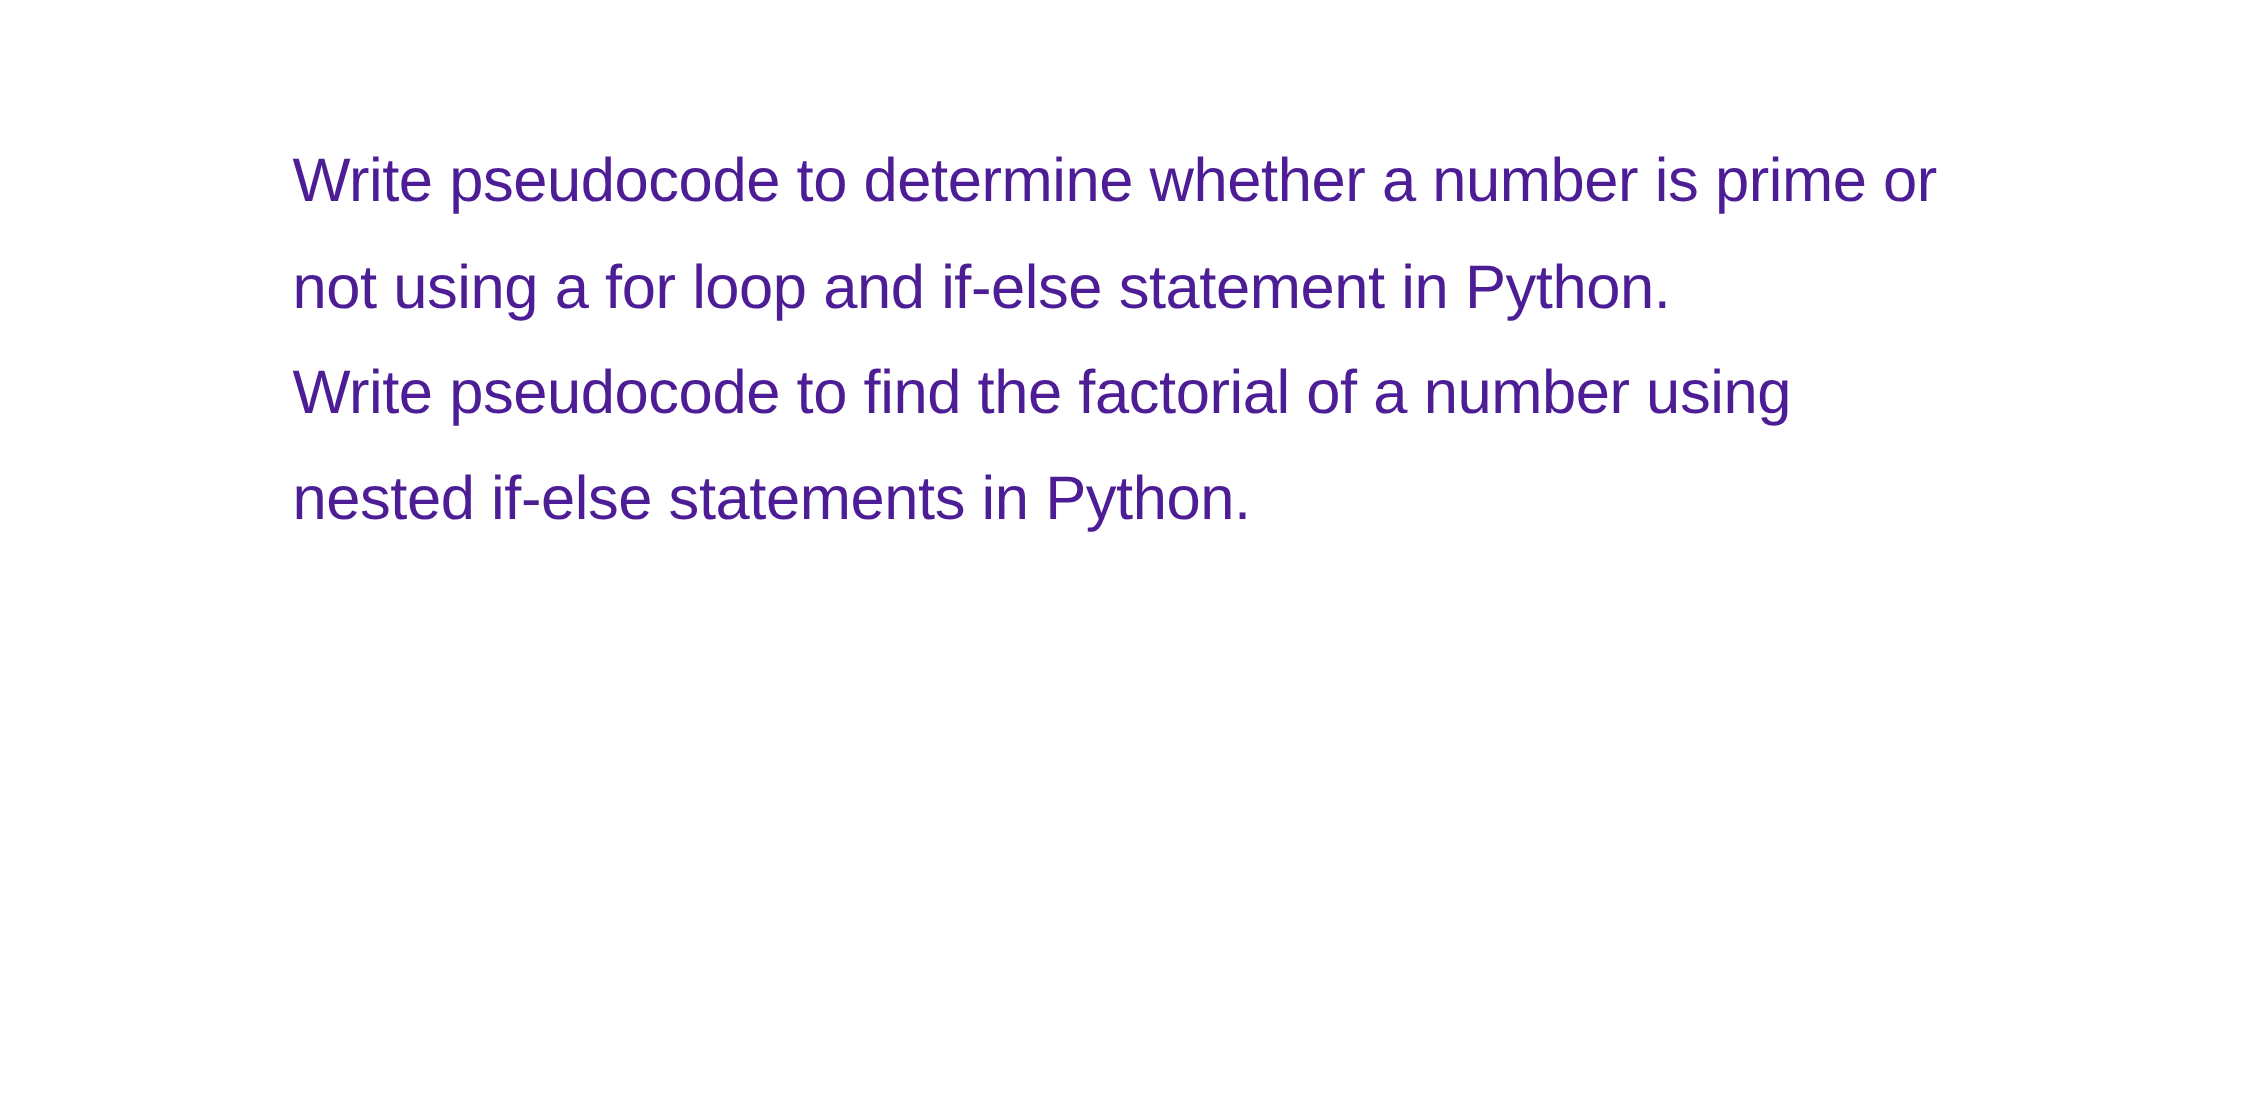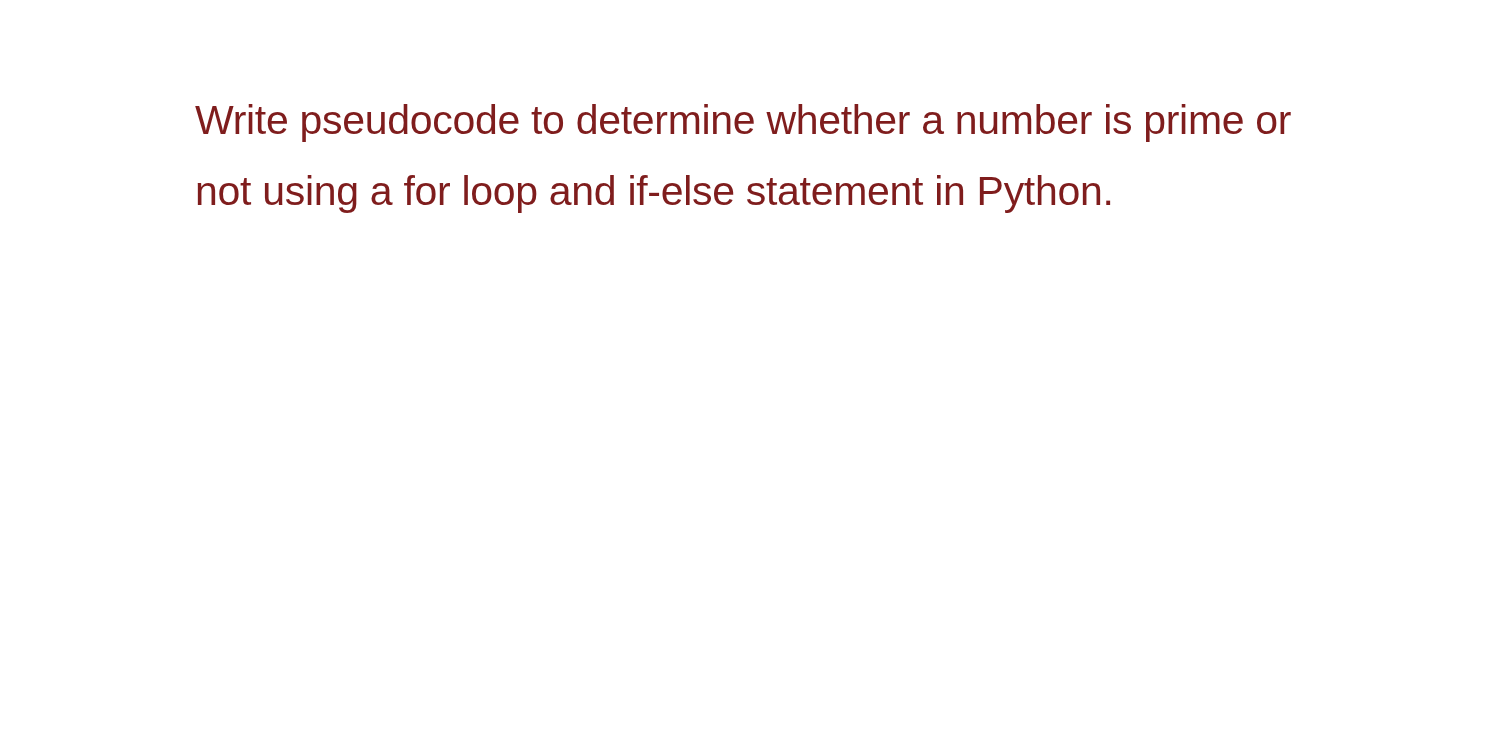--- a/index.html
+++ b/index.html
@@ -14,26 +14,27 @@
       font-family: -apple-system, BlinkMacSystemFont, "Segoe UI", Helvetica, Arial, sans-serif;
       display: flex;
       align-items: flex-start;
       padding-top: 85px;
       padding-left: 195px;
       padding-right: 195px;
     }
     .content {
       font-size: 41px;
       line-height: 1.72;
-      color: #7f1d1d;
+      color: #4c1d95;
       letter-spacing: -0.3px;
       font-weight: 400;
     }
     .paragraph {
       display: block;
     }
   </style>
 </head>
 <body>
 
 <div class="content">
   <span class="paragraph">Write pseudocode to determine whether a number is prime or not using a for loop and if-else statement in Python.</span>
+  <span class="paragraph">Write pseudocode to find the factorial of a number using nested if-else statements in Python.</span>
 </div>
 
 </body></html>

